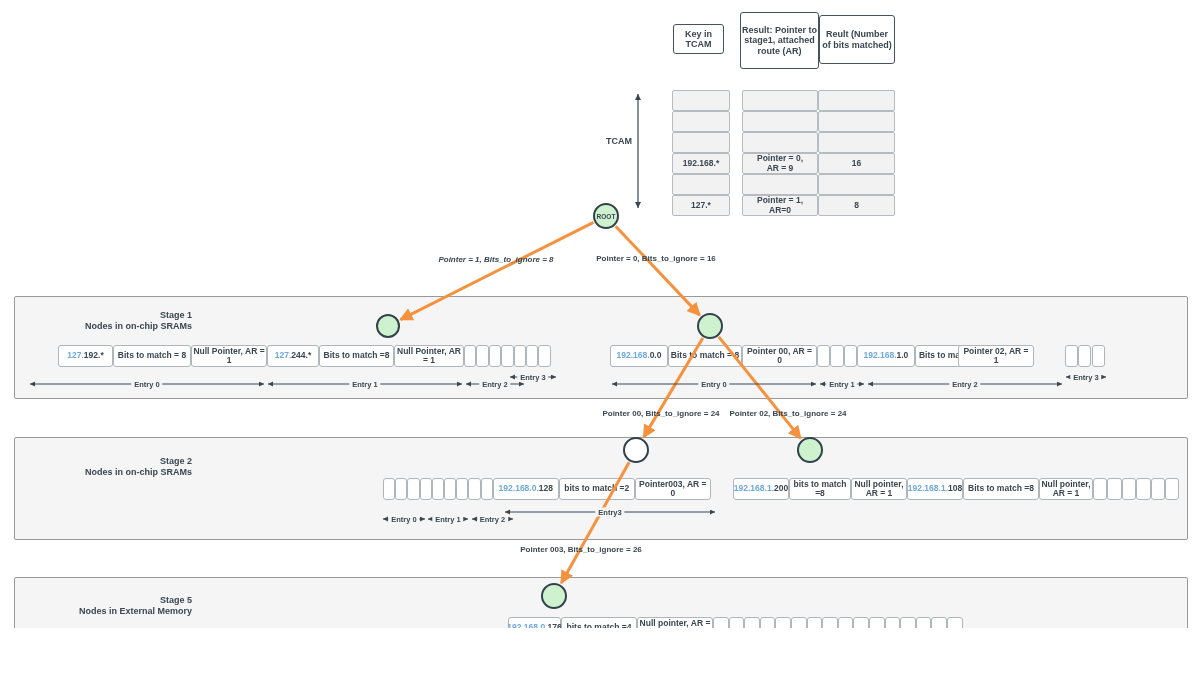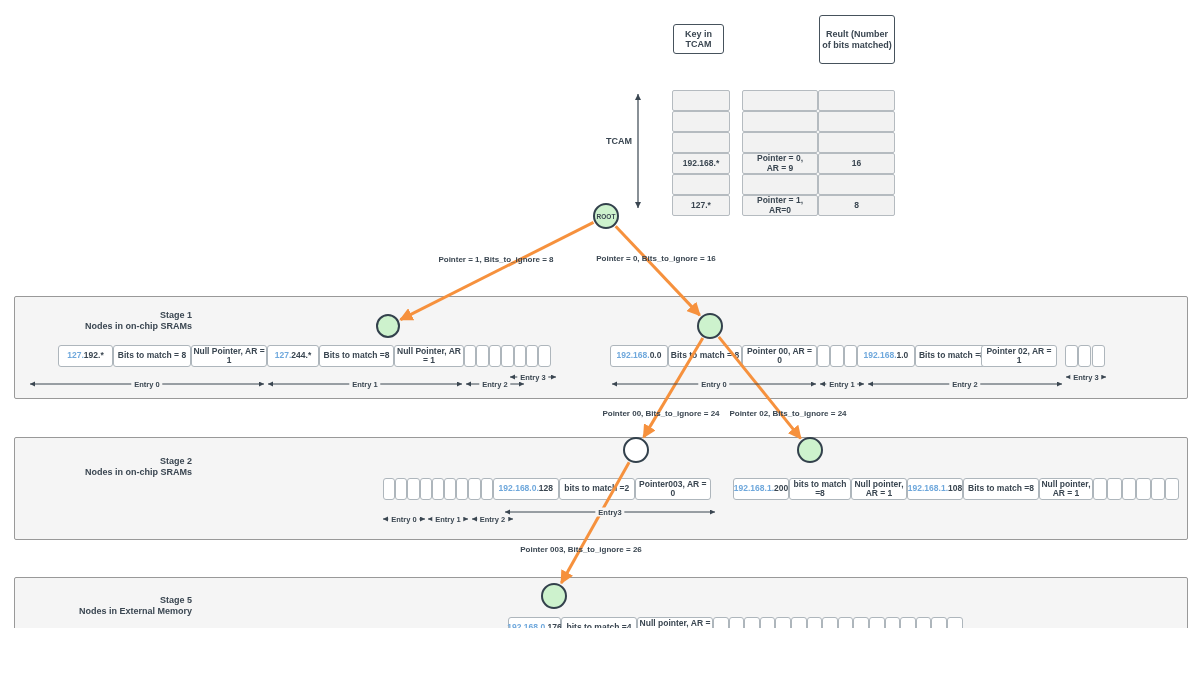--- a/index.html
+++ b/index.html
@@ -61,20 +61,21 @@
       <line x1="868" y1="384" x2="1062" y2="384" stroke="#3A4651" stroke-width="1" marker-start="url(#md)" marker-end="url(#md)"></line>
       <line x1="1066" y1="377" x2="1106" y2="377" stroke="#3A4651" stroke-width="1" marker-start="url(#md)" marker-end="url(#md)"></line>
       <line x1="383" y1="519" x2="425" y2="519" stroke="#3A4651" stroke-width="1" marker-start="url(#md)" marker-end="url(#md)"></line>
       <line x1="428" y1="519" x2="468" y2="519" stroke="#3A4651" stroke-width="1" marker-start="url(#md)" marker-end="url(#md)"></line>
       <line x1="472" y1="519" x2="513" y2="519" stroke="#3A4651" stroke-width="1" marker-start="url(#md)" marker-end="url(#md)"></line>
       <line x1="505" y1="512" x2="715" y2="512" stroke="#3A4651" stroke-width="1" marker-start="url(#md)" marker-end="url(#md)"></line>
       <line x1="508" y1="658" x2="713" y2="658" stroke="#3A4651" stroke-width="1" marker-start="url(#md)" marker-end="url(#md)"></line>
     </svg>
 
   <div class="hdr" style="left:673px;top:24px;width:51px;height:30px">Key in TCAM</div>
+  <div class="hdr" style="left:740px;top:12px;width:79px;height:57px">Result: Pointer to stage1, attached route (AR)</div>
   <div class="hdr" style="left:819px;top:15px;width:76px;height:49px">Reult (Number of bits matched)</div>
 
   <div class="tcam-title" style="left:590px;top:136px;width:42px;text-align:right;">TCAM</div>
 
   <div class="stage-box" style="left:14px;top:296px;width:1172px;height:101px"></div>
   <div class="stage-box" style="left:14px;top:437px;width:1172px;height:101px"></div>
   <div class="stage-box" style="left:14px;top:577px;width:1172px;height:100px"></div>
 
   <div class="stage-label" style="left:20px;top:310px;width:172px;">
     <div>Stage 1</div>
@@ -144,21 +145,21 @@
     <div class="cell" style="left: 668px; top: 345px; width: 74px;">Bits to match = 8</div>
     <div class="cell" style="left: 742px; top: 345px; width: 75px;">Pointer 00, AR = 0</div>
     <div class="cell" style="left: 817px; top: 345px; width: 13.3px;"></div>
     <div class="cell" style="left: 830.3px; top: 345px; width: 13.3px;"></div>
     <div class="cell" style="left: 843.6px; top: 345px; width: 13.3px;"></div>
     <div class="cell" style="left: 856.9px; top: 345px; width: 58px;">
       <span class="ip-prefix">192.168.</span>
       <span class="ip-suffix">1.0</span>
     </div>
     <div class="cell" style="left: 914.9px; top: 345px; width: 74px;">Bits to match =8</div>
-    <div class="cell" style="left: 981px; top: 345px; width: 76px;">Pointer 02, AR = 1</div>
+    <div class="cell" style="left: 958px; top: 345px; width: 76px;">Pointer 02, AR = 1</div>
     <div class="cell" style="left: 1064.9px; top: 345px; width: 13.3px;"></div>
     <div class="cell" style="left: 1078.2px; top: 345px; width: 13.3px;"></div>
     <div class="cell" style="left: 1091.5px; top: 345px; width: 13.3px;"></div>
     <div class="cell" style="left: 383px; top: 478px; width: 12.2px;"></div>
     <div class="cell" style="left: 395.2px; top: 478px; width: 12.2px;"></div>
     <div class="cell" style="left: 407.4px; top: 478px; width: 12.2px;"></div>
     <div class="cell" style="left: 419.6px; top: 478px; width: 12.2px;"></div>
     <div class="cell" style="left: 431.8px; top: 478px; width: 12.2px;"></div>
     <div class="cell" style="left: 444px; top: 478px; width: 12.2px;"></div>
     <div class="cell" style="left: 456.2px; top: 478px; width: 12.2px;"></div>
@@ -203,21 +204,21 @@
     <div class="cell" style="left: 806.6px; top: 617px; width: 15.6px;"></div>
     <div class="cell" style="left: 822.2px; top: 617px; width: 15.6px;"></div>
     <div class="cell" style="left: 837.8px; top: 617px; width: 15.6px;"></div>
     <div class="cell" style="left: 853.4px; top: 617px; width: 15.6px;"></div>
     <div class="cell" style="left: 869px; top: 617px; width: 15.6px;"></div>
     <div class="cell" style="left: 884.6px; top: 617px; width: 15.6px;"></div>
     <div class="cell" style="left: 900.2px; top: 617px; width: 15.6px;"></div>
     <div class="cell" style="left: 915.8px; top: 617px; width: 15.6px;"></div>
     <div class="cell" style="left: 931.4px; top: 617px; width: 15.6px;"></div>
     <div class="cell" style="left: 947px; top: 617px; width: 15.6px;"></div>
-    <div class="edge-label" style="left: 496px; top: 255px;">Pointer = 1, Bits_to_ignore = 8</div>
+    <div class="edge-label" style="left: 496px; top: 255px; font-style: italic;">Pointer = 1, Bits_to_ignore = 8</div>
     <div class="edge-label" style="left: 656px; top: 254px;">Pointer = 0, Bits_to_ignore = 16</div>
     <div class="edge-label" style="left: 661px; top: 409px;">Pointer 00, Bits_to_ignore = 24</div>
     <div class="edge-label" style="left: 788px; top: 409px;">Pointer 02, Bits_to_ignore = 24</div>
     <div class="edge-label" style="left: 581px; top: 545px;">Pointer 003, Bits_to_ignore = 26</div>
     <div class="entry-label" style="left: 147px; top: 384px;">Entry 0</div>
     <div class="entry-label" style="left: 365px; top: 384px;">Entry 1</div>
     <div class="entry-label" style="left: 495px; top: 384px;">Entry 2</div>
     <div class="entry-label" style="left: 533px; top: 377px;">Entry 3</div>
     <div class="entry-label" style="left: 714px; top: 384px;">Entry 0</div>
     <div class="entry-label" style="left: 842px; top: 384px;">Entry 1</div>

